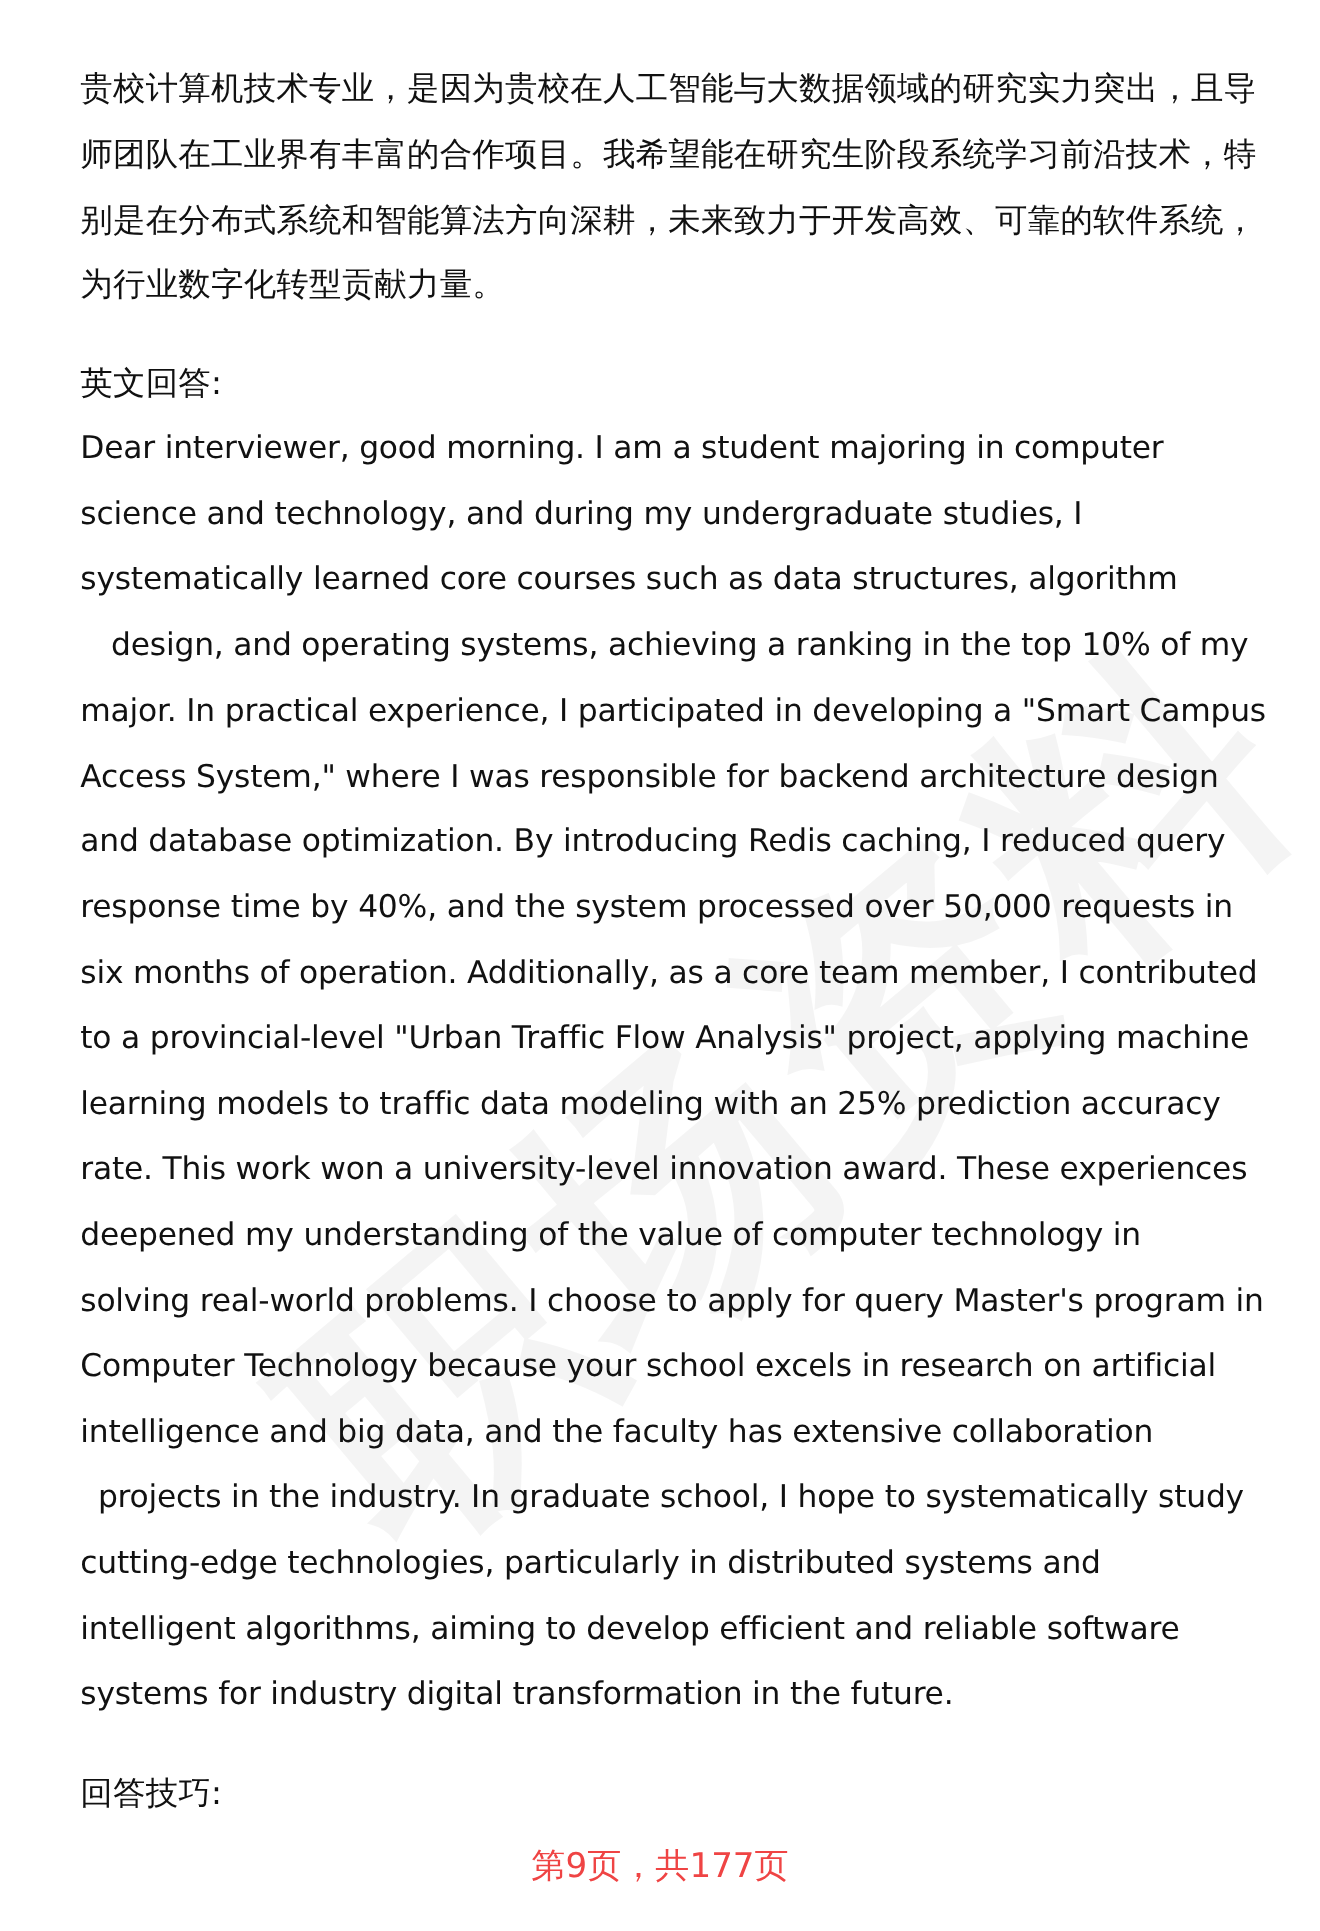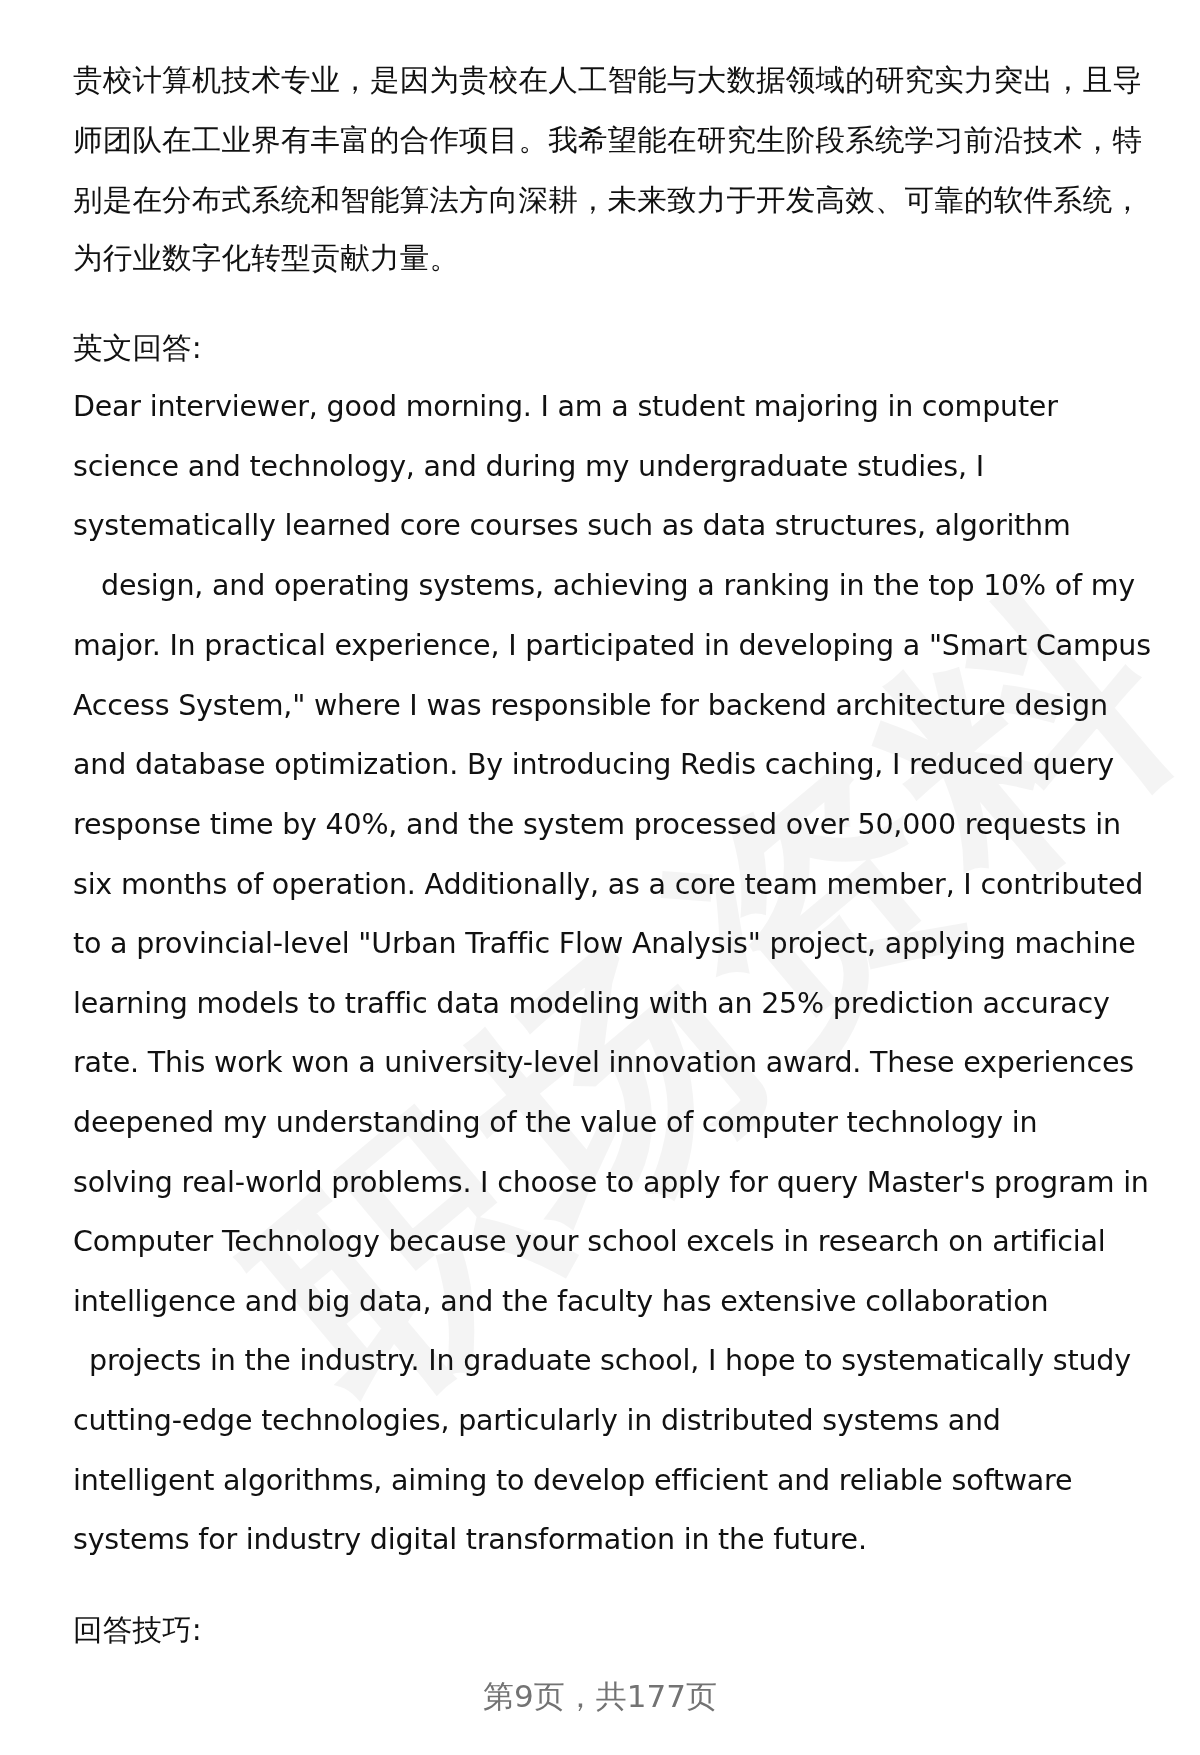--- a/index.html
+++ b/index.html
@@ -37,21 +37,21 @@
       letter-spacing: -0.2px;
     }
     .footer {
       position: absolute;
       left: 0;
       width: 1200px;
       top: 1678px;
       text-align: center;
       font-size: 31px;
       line-height: 36px;
-      color: #737373;
+      color: #ef4444;
     }
     .watermark {
       position: absolute;
       left: 180px;
       top: 820px;
       font-size: 260px;
       font-weight: bold;
       color: rgba(0,0,0,0.045);
       transform: rotate(-40deg);
       transform-origin: center center;

